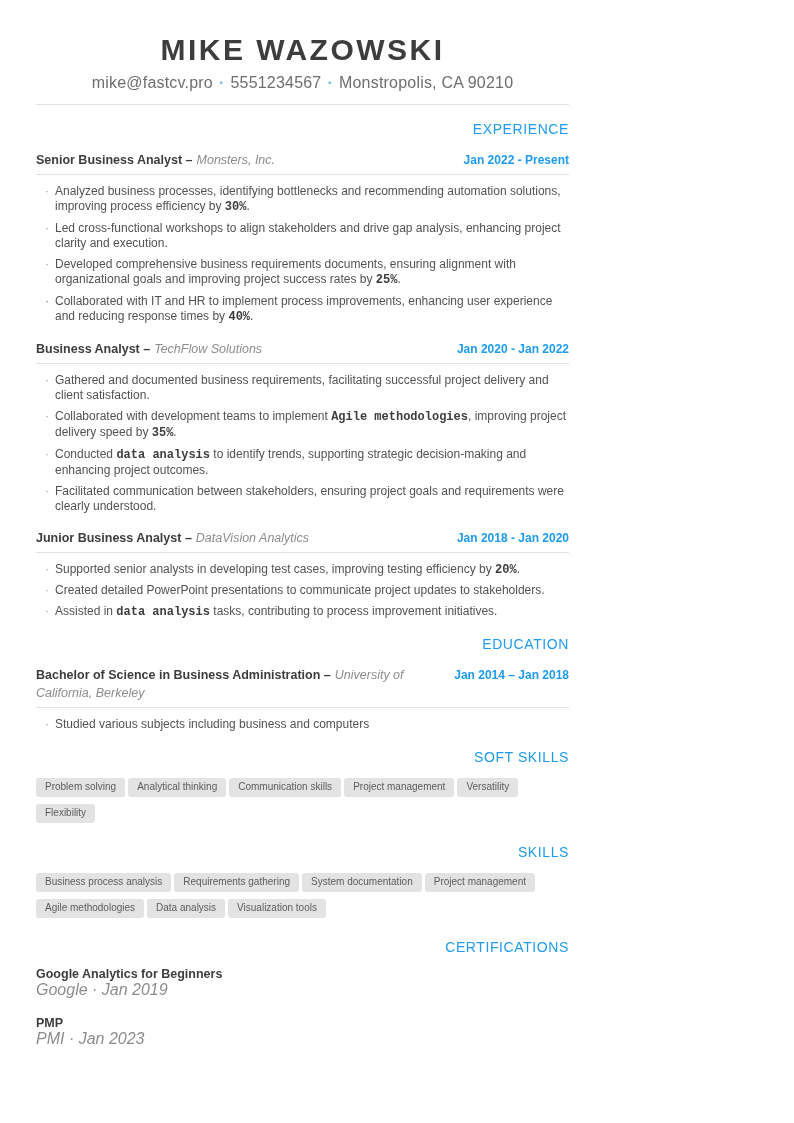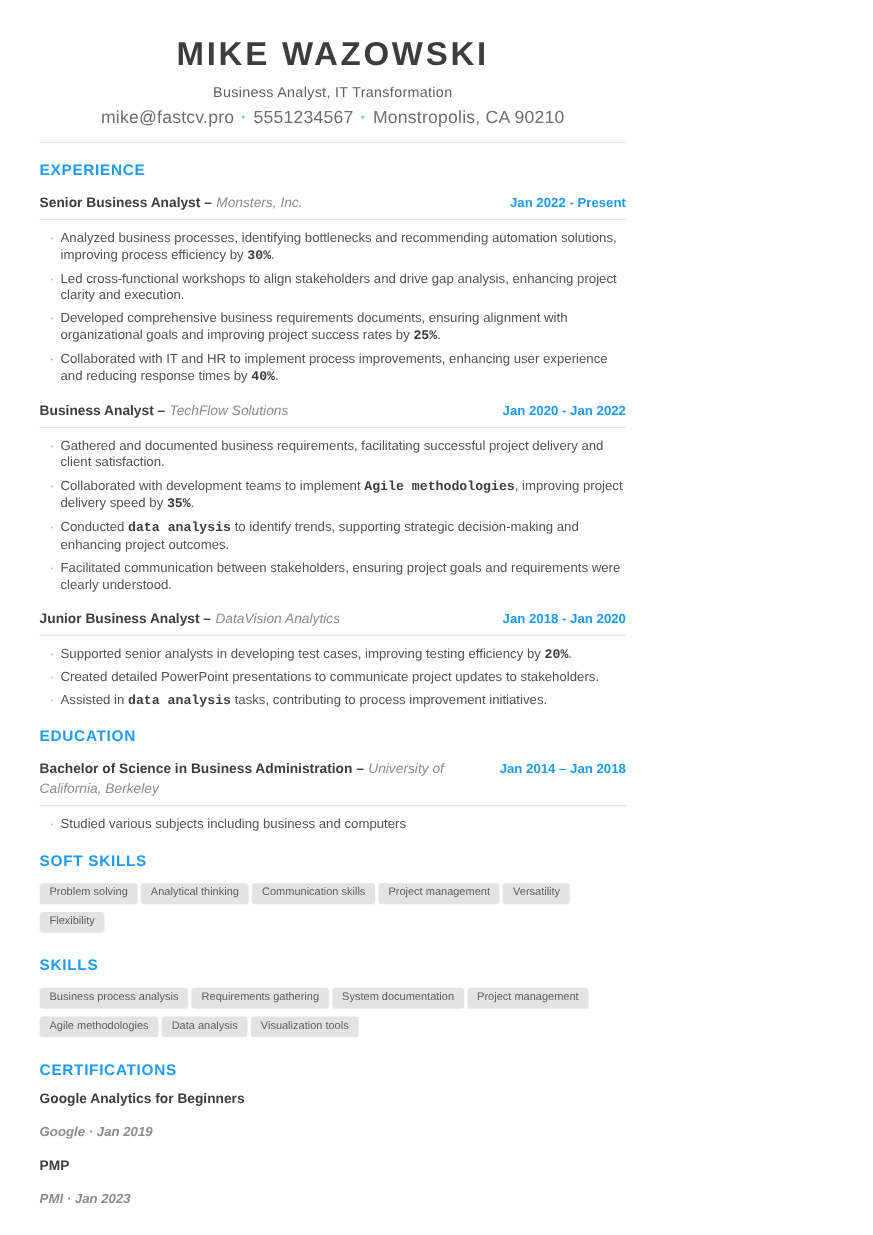--- a/index.html
+++ b/index.html
@@ -47,23 +47,23 @@
   .header-divider {
     border: none;
     border-top: 1px solid var(--divider);
     margin-top: 12px;
   }
 
   
   .section-heading {
     margin-top: 16px;
     font-size: 14px;
-    font-weight: 700;
+    font-weight: 400;
     letter-spacing: 0.6px;
-    text-align: left;
+    text-align: right;
     color: var(--accent);
   }
 
   
   .entry { margin-bottom: 13px; }
   .entry-head {
     display: flex;
     justify-content: space-between;
     align-items: baseline;
     margin-top: 13px;
@@ -125,35 +125,33 @@
   }
 
   
   .cert { margin-top: 12px; margin-bottom: 17px; text-align: left; }
   .cert-name {
     font-size: 12.5px;
     font-weight: 700;
     color: var(--heading-text);
   }
   .cert-meta {
-    margin-top: 16px;
-    font-size: 12px;
+    margin-top: 0;
+    font-size: 16px;
     font-style: italic;
     color: var(--muted-text);
-    font-weight: bold;
   }
 </style>
 </head>
 <body>
 
 <div class="page">
 
   <header class="resume-header">
     <h1 class="name">MIKE WAZOWSKI</h1>
-    <div class="job-title">Business Analyst, IT Transformation</div>
     <div class="contact">
       <span>mike@fastcv.pro</span><span class="dot">·</span><span>5551234567</span><span class="dot">·</span><span>Monstropolis, CA 90210</span>
     </div>
   </header>
 
   <hr class="header-divider">
 
   <section>
     <h2 class="section-heading">EXPERIENCE</h2>
     <div id="experience-entries">

